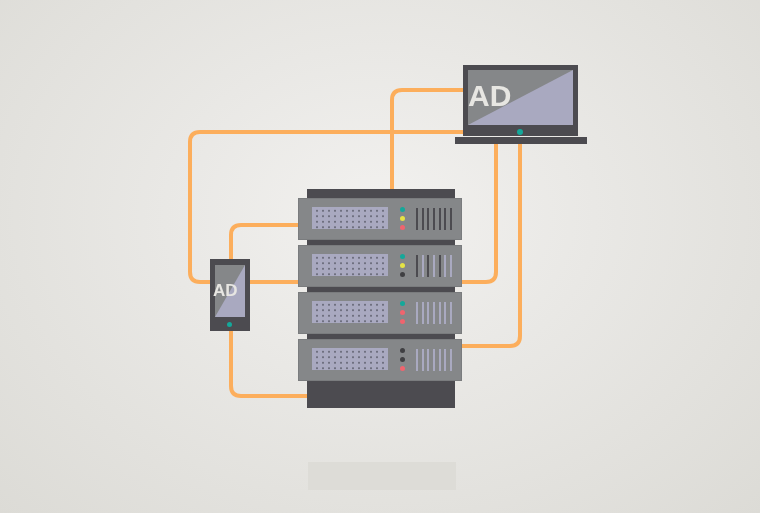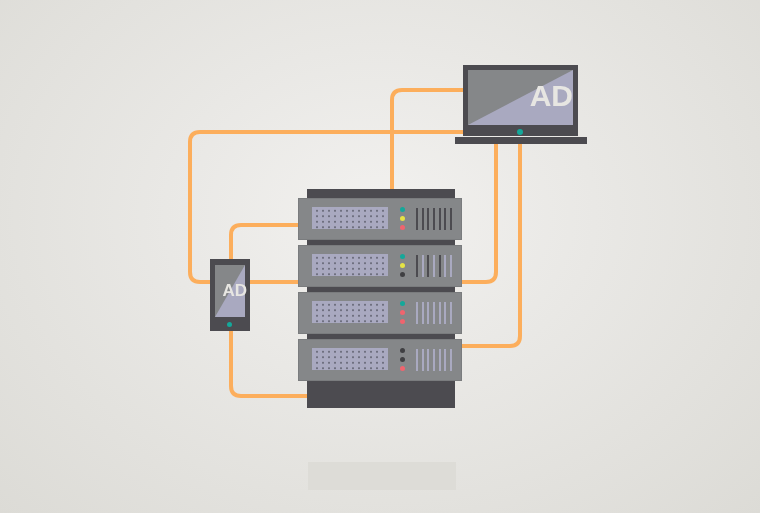--- a/index.html
+++ b/index.html
@@ -11,21 +11,21 @@
   .cable{fill:none;stroke:#fcae5c;stroke-width:4;stroke-linejoin:round;}
   .shadow-strip{position:absolute;left:308px;top:462px;width:148px;height:28px;background:#dddcd7;}
   .server{position:absolute;left:298px;width:164px;height:42px;background:#858789;box-shadow:inset 0 0 0 1px #7a7c7e;}
   .server .grill{position:absolute;left:14px;top:9px;width:76px;height:22px;background:#a9a9c0;
        background-image:radial-gradient(circle, #6f7080 1.1px, transparent 1.4px);
        background-size:6px 5.5px;background-position:2px 1px;}
   .server .led{position:absolute;left:102px;width:5px;height:5px;border-radius:50%;}
   .server .vents{position:absolute;left:118px;top:10px;width:36px;height:22px;display:flex;justify-content:space-between;}
   .server .vent{width:2px;height:22px;}
   .rackbar{position:absolute;background:#4c4b50;}
-  .device-text{position:absolute;color:#e7e6e2;font-weight:bold;text-align:right;letter-spacing:0px;}
+  .device-text{position:absolute;color:#e7e6e2;font-weight:bold;text-align:left;letter-spacing:0px;}
 </style>
 </head>
 <body>
 
 <div class="stage">
 
   <svg class="abs" style="left:0;top:0" width="760" height="513">
 
     <path class="cable" d="M463 90 H402 Q392 90 392 100 V190"></path>
 

